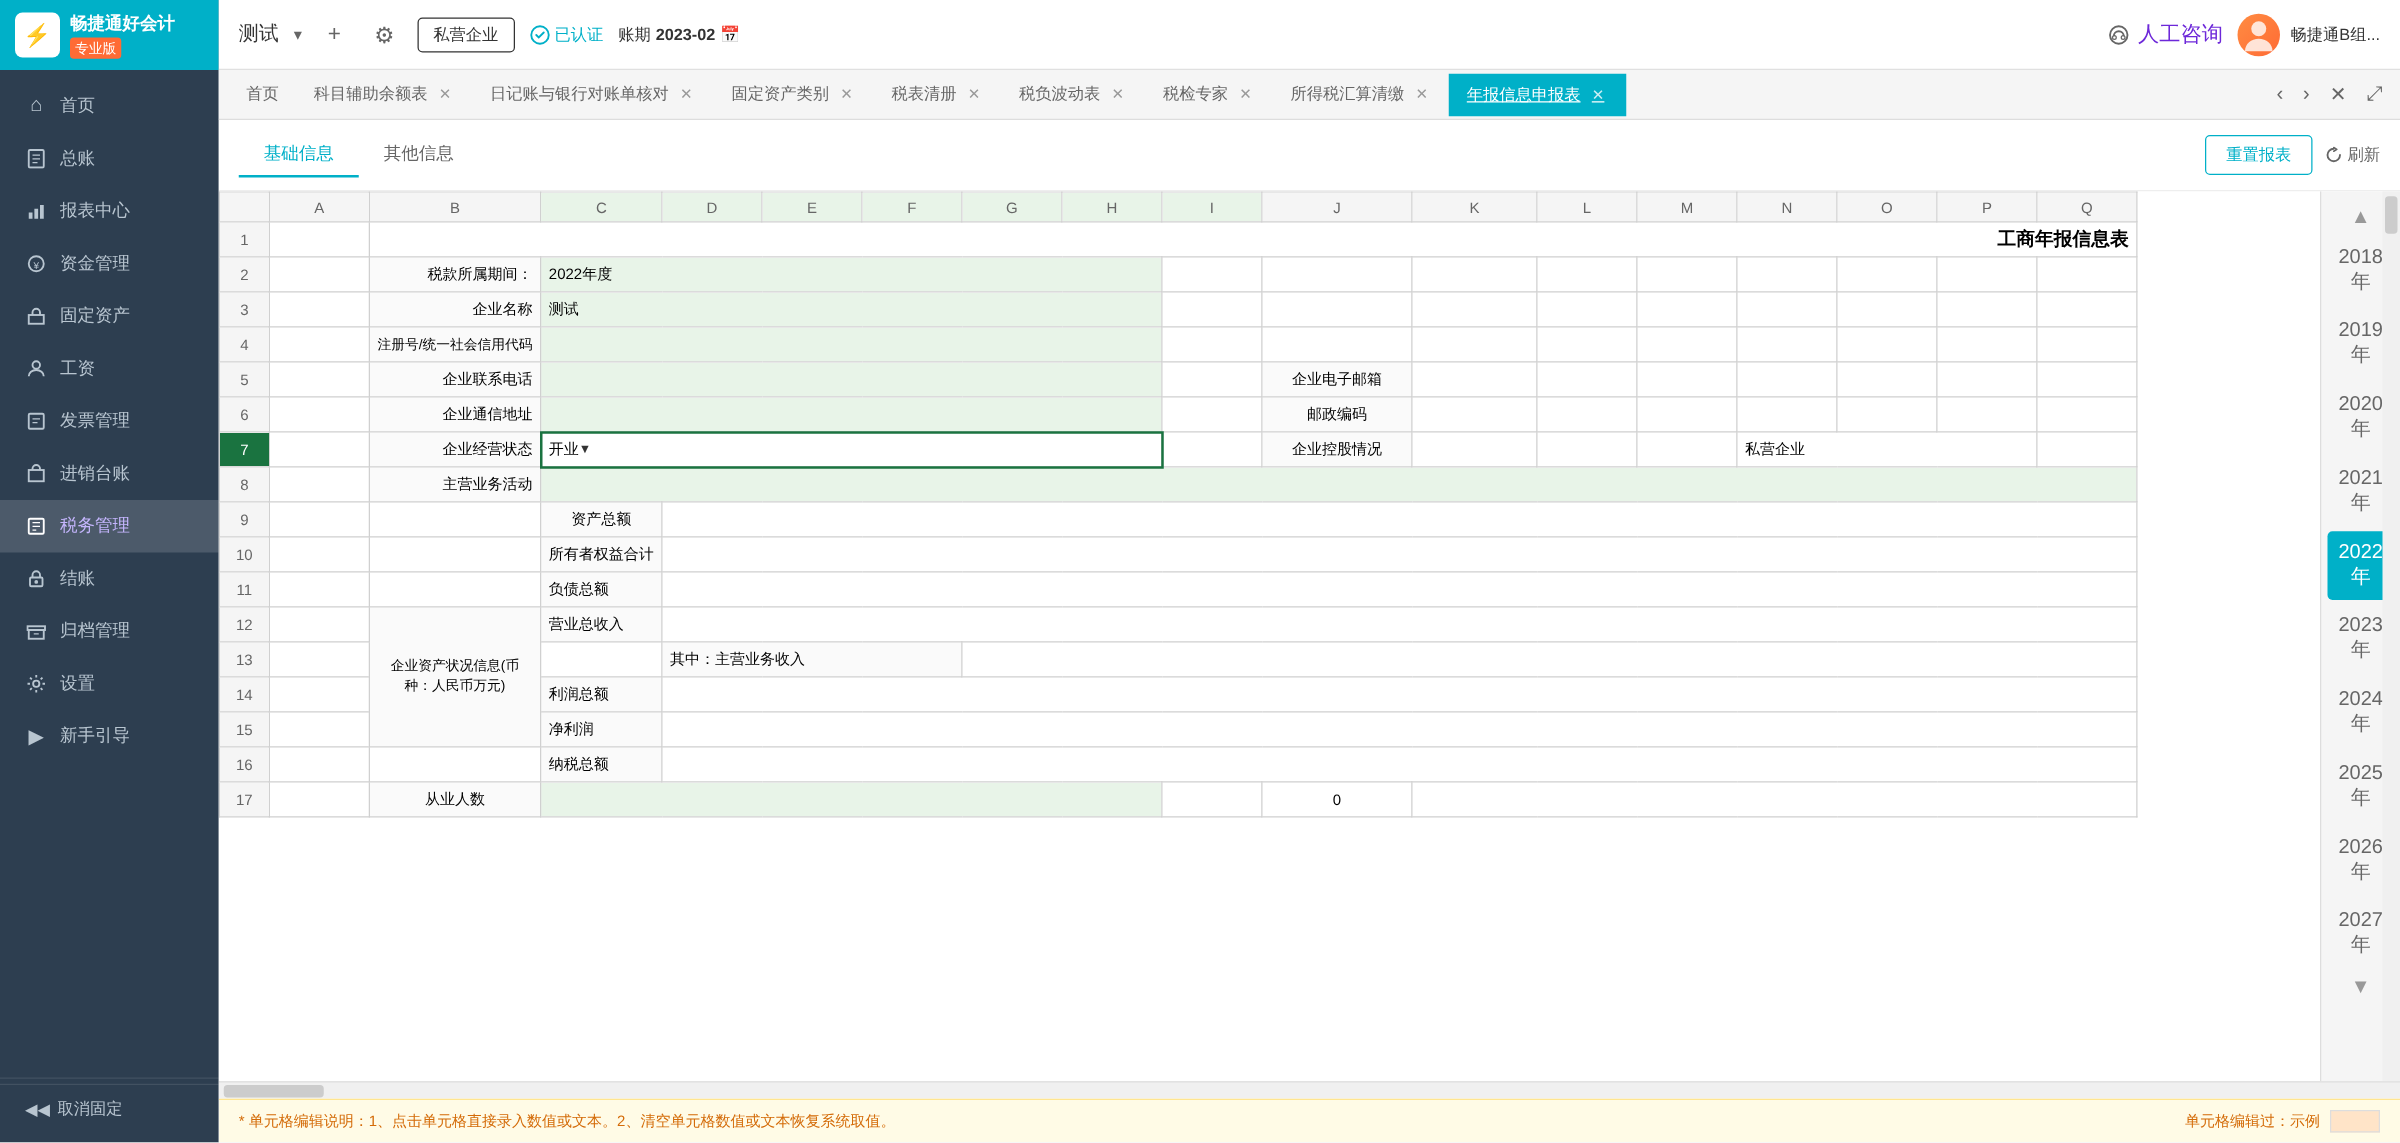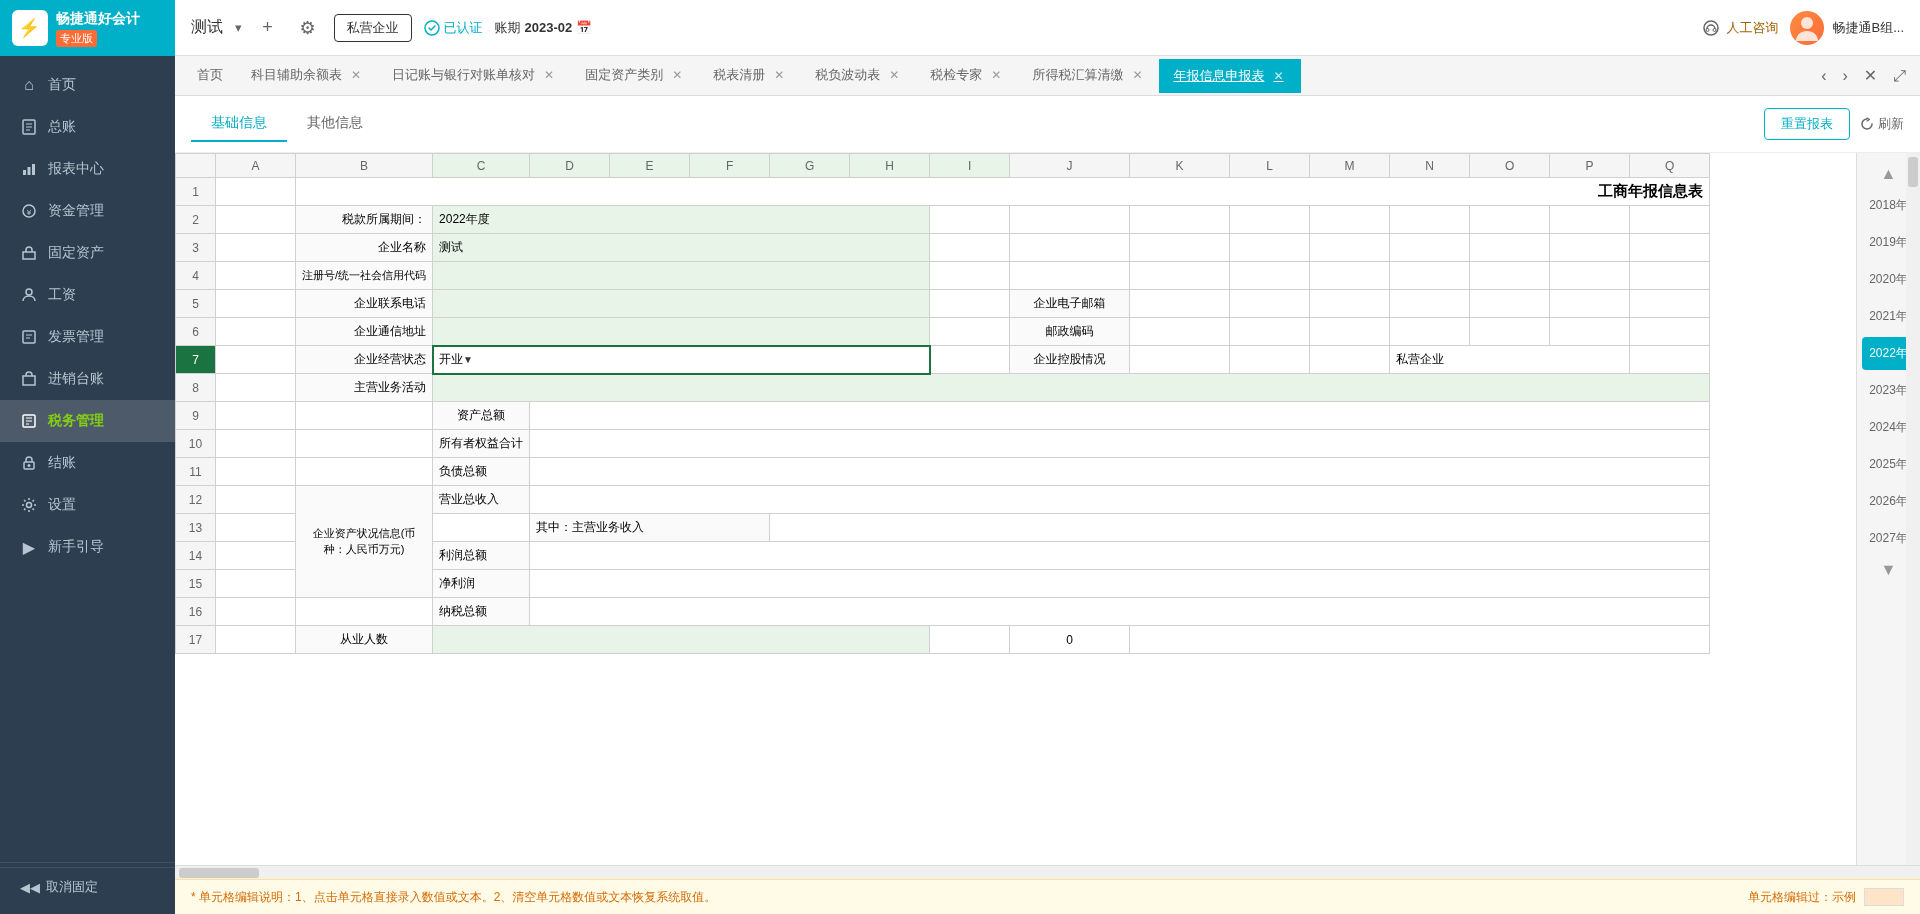--- a/index.html
+++ b/index.html
@@ -26,21 +26,21 @@
 
     
     .topbar { height: 56px; background: white; display: flex; align-items: center; padding: 0 16px; gap: 12px; border-bottom: 1px solid #e0e0e0; flex-shrink: 0; }
     .topbar-title { font-size: 16px; color: #333; font-weight: 500; }
     .topbar-dropdown { color: #666; cursor: pointer; }
     .topbar-btn { width: 28px; height: 28px; border-radius: 50%; border: none; background: none; cursor: pointer; display: flex; align-items: center; justify-content: center; color: #666; font-size: 18px; }
     .topbar-switch { border: 1px solid #333; border-radius: 4px; padding: 4px 12px; cursor: pointer; font-size: 13px; color: #333; background: white; }
     .topbar-cert { display: flex; align-items: center; gap: 4px; color: #00b0c8; font-size: 13px; }
     .topbar-period { font-size: 13px; color: #333; display: flex; align-items: center; gap: 4px; }
     .topbar-spacer { flex: 1; }
-    .topbar-service { display: flex; align-items: center; gap: 6px; color: #a16207; font-size: 13px; cursor: pointer; }
+    .topbar-service { display: flex; align-items: center; gap: 6px; color: #6d28d9; font-size: 17px; cursor: pointer; }
     .topbar-user { display: flex; align-items: center; gap: 8px; cursor: pointer; }
     .topbar-avatar { width: 34px; height: 34px; border-radius: 50%; background: linear-gradient(135deg, #ff8c42, #ff6b35); display: flex; align-items: center; justify-content: center; color: white; font-size: 12px; }
     .topbar-username { font-size: 13px; color: #333; }
 
     
     .tabbar { background: #f5f5f5; display: flex; align-items: center; padding: 0 8px; border-bottom: 1px solid #ddd; flex-shrink: 0; overflow: hidden; min-height: 40px; }
     .tab-item { display: flex; align-items: center; gap: 6px; padding: 8px 14px; cursor: pointer; font-size: 13px; color: #666; white-space: nowrap; border-bottom: 2px solid transparent; position: relative; }
     .tab-item.active { color: #00b0c8; border-bottom: 2px solid #00b0c8; background: white; text-decoration: underline; }
     .tab-close { color: #999; font-size: 12px; cursor: pointer; padding: 1px 3px; border-radius: 2px; }
     .tab-nav { display: flex; align-items: center; gap: 4px; margin-left: auto; }
@@ -73,21 +73,21 @@
     table.sheet .row-header { background: #f5f5f5; color: #666; text-align: center; font-weight: normal; width: 40px; position: sticky; left: 0; z-index: 5; }
     table.sheet td { height: 28px; background: white; }
     table.sheet .active-col { background: #e8f4e8 !important; }
 
     
     .row-active-header { background: #1a7340 !important; color: white !important; }
 
     
     .year-panel { width: 64px; background: #f5f5f5; border-left: 1px solid #ddd; display: flex; flex-direction: column; align-items: center; padding: 8px 0; flex-shrink: 0; overflow-y: auto; }
     .year-panel::-webkit-scrollbar { width: 0; }
-    .year-item { width: 54px; text-align: center; padding: 8px 4px; cursor: pointer; font-size: 12px; color: #666; border-radius: 4px; margin: 2px 0; }
+    .year-item { width: 54px; text-align: center; padding: 8px 4px; cursor: pointer; font-size: 16px; color: #666; border-radius: 4px; margin: 2px 0; }
     .year-item.active { background: #00b0c8; color: white; border-radius: 4px; }
     .year-nav-btn { border: none; background: none; cursor: pointer; color: #999; font-size: 16px; padding: 4px; }
 
     
     .statusbar { background: #fffbe6; border-top: 1px solid #ffe58f; padding: 8px 16px; display: flex; align-items: center; justify-content: space-between; font-size: 12px; color: #d46b08; flex-shrink: 0; }
     .statusbar-example { display: flex; align-items: center; gap: 8px; }
     .example-box { width: 40px; height: 18px; background: #ffe4c8; border: 1px solid #ddd; }
 
     
     .cell-dropdown { display: flex; align-items: center; justify-content: flex-start; width: 100%; }
@@ -180,31 +180,41 @@
       </div>
       <div class="sidebar-item active">
         <span class="sidebar-item-icon">
           <svg width="16" height="16" viewBox="0 0 16 16" fill="none">
               <rect x="2" y="2" width="12" height="12" rx="1" stroke="white" stroke-width="1.5"></rect>
               <line x1="5" y1="5" x2="11" y2="5" stroke="white"></line>
               <line x1="5" y1="8" x2="11" y2="8" stroke="white"></line>
               <line x1="5" y1="11" x2="8" y2="11" stroke="white"></line>
             </svg>
         </span>
-        <span style="color:#84cc16;font-weight:bold;">税务管理</span>
+        <span style="color:#c4b5fd;font-weight:normal;">税务管理</span>
       </div>
       <div class="sidebar-item">
         <span class="sidebar-item-icon">
           <svg width="16" height="16" viewBox="0 0 16 16" fill="none">
               <rect x="3" y="7" width="10" height="7" rx="1" stroke="#b8c5d0" stroke-width="1.5"></rect>
               <path d="M5 7V5a3 3 0 0 1 6 0v2" stroke="#b8c5d0" stroke-width="1.5"></path>
               <circle cx="8" cy="10.5" r="1.5" fill="#b8c5d0"></circle>
             </svg>
         </span>
         <span>结账</span>
+      </div>
+      <div class="sidebar-item">
+        <span class="sidebar-item-icon">
+          <svg width="16" height="16" viewBox="0 0 16 16" fill="none">
+              <rect x="1" y="4" width="14" height="3" stroke="#b8c5d0" stroke-width="1.5"></rect>
+              <rect x="2" y="7" width="12" height="7" stroke="#b8c5d0" stroke-width="1.5"></rect>
+              <line x1="6" y1="10" x2="10" y2="10" stroke="#b8c5d0"></line>
+            </svg>
+        </span>
+        <span>归档管理</span>
       </div>
       <div class="sidebar-item">
         <span class="sidebar-item-icon">
           <svg width="16" height="16" viewBox="0 0 16 16" fill="none">
               <circle cx="8" cy="8" r="2.5" stroke="#b8c5d0" stroke-width="1.5"></circle>
               <path d="M8 1v2M8 13v2M1 8h2M13 8h2M3.05 3.05l1.41 1.41M11.54 11.54l1.41 1.41M3.05 12.95l1.41-1.41M11.54 4.46l1.41-1.41" stroke="#b8c5d0" stroke-width="1.5"></path>
             </svg>
         </span>
         <span>设置</span>
       </div>

